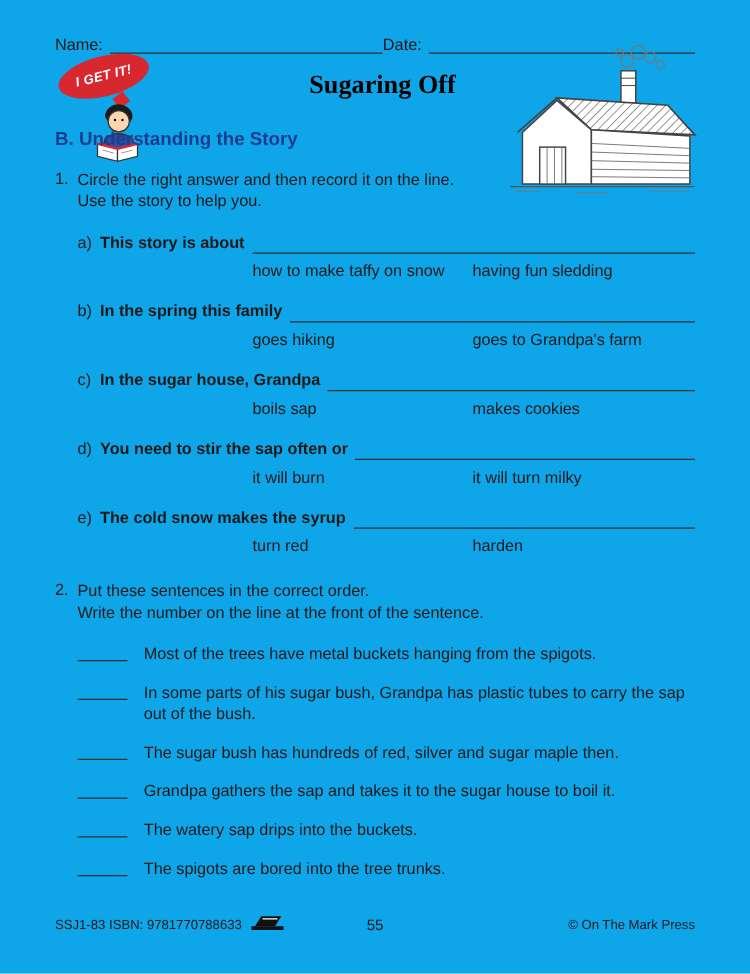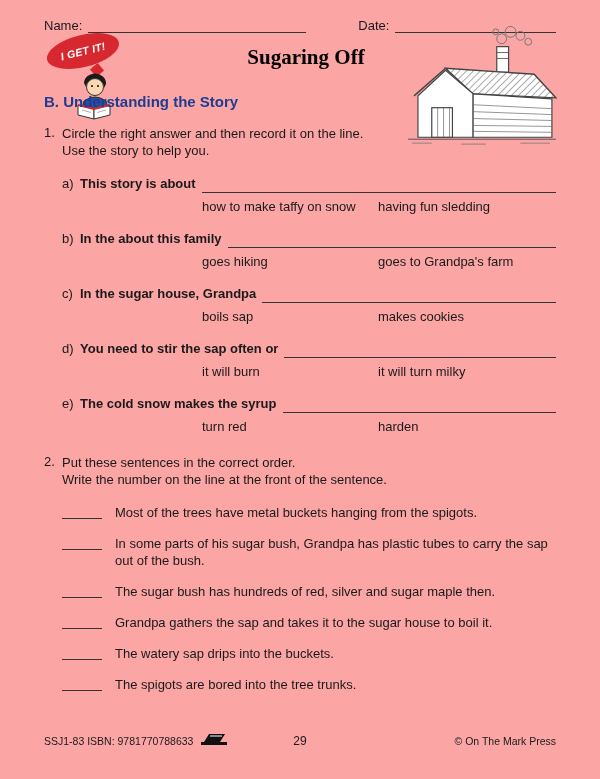--- a/index.html
+++ b/index.html
@@ -1,32 +1,32 @@
 <!DOCTYPE html>
 <html><head>
 <meta charset="utf-8">
 <style>
   html,body{margin:0;padding:0;background:#fff;}
   .page{
     position:relative;
     width:600px;height:779px;
     margin:0 auto;
-    background:#fca5a5;
+    background:#0ea5e9;
     font-family:"Liberation Sans",sans-serif;
     font-size:13px;color:#1a1a1a;
     box-sizing:border-box;
-    padding:18px 44px 0 44px;
+    padding:28px 44px 0 44px;
     overflow:hidden;
   }
   .rule{display:inline-block;border-bottom:1.4px solid #333;height:13px;}
   
   .namedate{display:flex;align-items:flex-end;margin-bottom:4px;}
   .namedate .lbl{white-space:nowrap;padding-right:6px;}
   .line-name{flex:0 0 218px;}
-  .date-lbl{margin-left:52px;}
+  .date-lbl{}
   .line-date{flex:1;}
   
   .top{position:relative;height:80px;margin-top:4px;}
   .title{
     position:absolute;left:12px;right:0;top:8px;
     text-align:center;
     font-family:"Liberation Serif",serif;
     font-size:21px;font-weight:bold;color:#000;
   }
   .section-heading{
@@ -195,21 +195,21 @@
       </div>
       <div class="options-row">
         <span class="opt1">how to make taffy on snow</span>
         <span class="opt2">having fun sledding</span>
       </div>
     </div>
 
     <div class="q-item">
       <div class="prompt-row">
         <span class="item-label">b)</span>
-        <span class="prompt">In the about this family</span>
+        <span class="prompt">In the spring this family</span>
         <span class="fill-line"></span>
       </div>
       <div class="options-row">
         <span class="opt1">goes hiking</span>
         <span class="opt2">goes to Grandpa's farm</span>
       </div>
     </div>
 
     <div class="q-item">
       <div class="prompt-row">
@@ -280,21 +280,21 @@
       <span class="num-blank"></span>
       <span class="sentence">The watery sap drips into the buckets.</span>
     </div>
     <div class="sentence-row">
       <span class="num-blank"></span>
       <span class="sentence">The spigots are bored into the tree trunks.</span>
     </div>
   </div>
 
   <div class="footer">
-    <div class="footer-page">29</div>
+    <div class="footer-page">55</div>
     <div class="footer-left">
       <span>SSJ1-83  ISBN: 9781770788633</span>
       <span class="footer-logo">
         <svg width="26" height="15" viewBox="0 0 26 15">
           <polygon points="3,10 8,2 24,2 19,10" fill="#111"></polygon>
           <rect x="0" y="10" width="26" height="3" fill="#111"></rect>
           <line x1="9" y1="4" x2="21" y2="4" stroke="#fff" stroke-width="1"></line>
         </svg>
       </span>
     </div>

